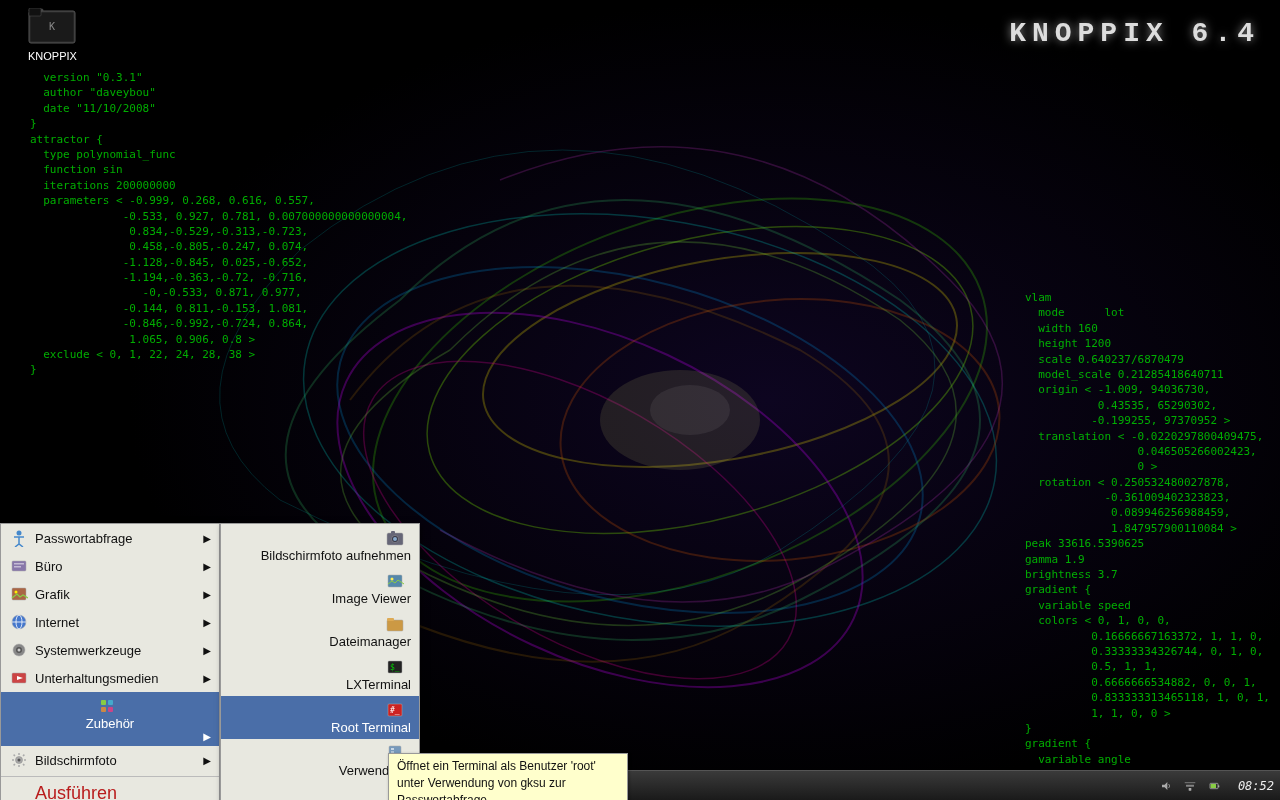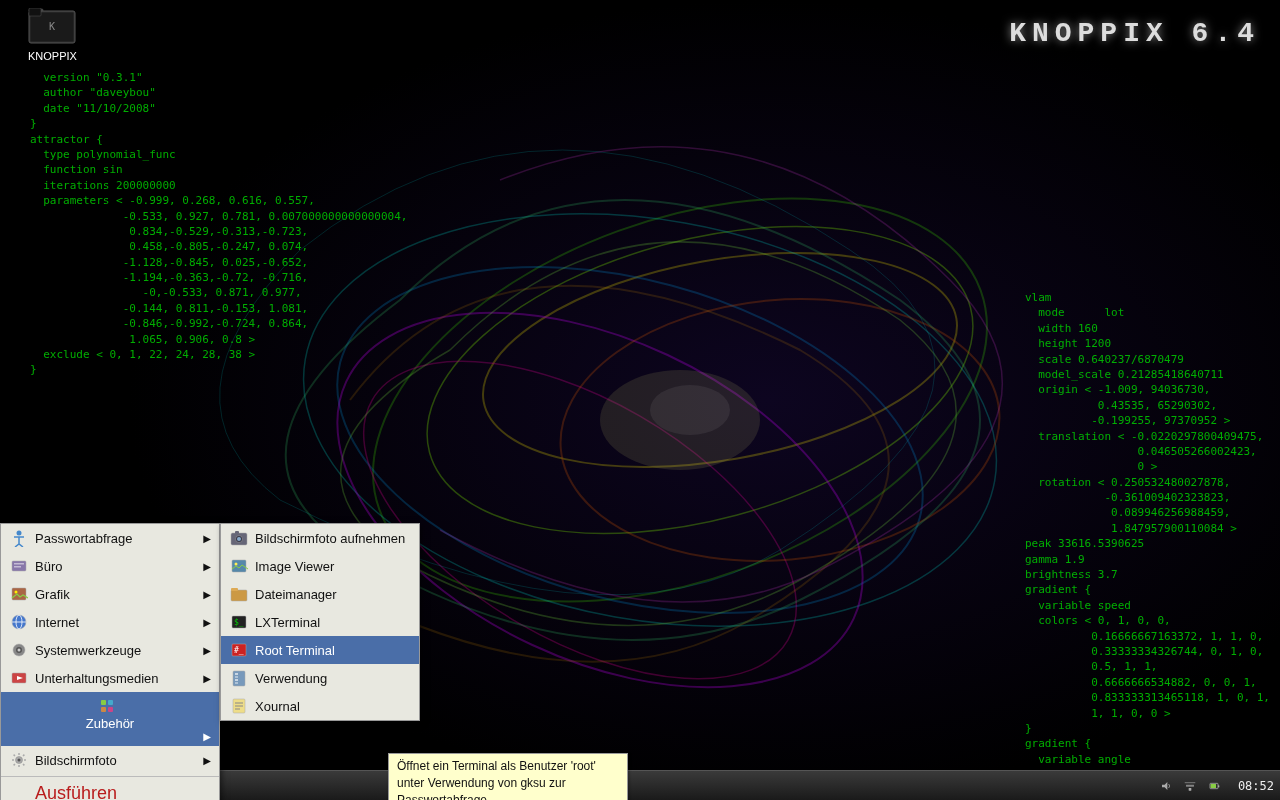--- a/index.html
+++ b/index.html
@@ -149,20 +149,21 @@
       width: 20px;
       height: 20px;
       cursor: pointer;
     }
 
     #clock {
       color: #eee;
       font-size: 12px;
       margin-left: 10px;
       font-family: monospace;
+      font-style: italic;
     }
 
     
     #context-menu {
       position: absolute;
       top: 523px;
       left: 0px;
       width: 220px;
       background: #e8e8e0;
       border: 1px solid #999;
@@ -222,26 +223,27 @@
       left: 220px;
       width: 200px;
       background: #e8e8e0;
       border: 1px solid #999;
       box-shadow: 2px 2px 6px rgba(0,0,0,0.5);
       z-index: 201;
     }
 
     .submenu-item {
       display: flex;
-      align-items: center;
+      align-items: flex-end;
       padding: 4px 8px;
       font-size: 13px;
       color: #111;
       cursor: pointer;
       white-space: nowrap;
+      flex-direction: column;
     }
 
     .submenu-item.highlighted {
       background: #4a6ea8;
       color: white;
     }
 
     .submenu-item .item-icon {
       width: 20px;
       height: 20px;

